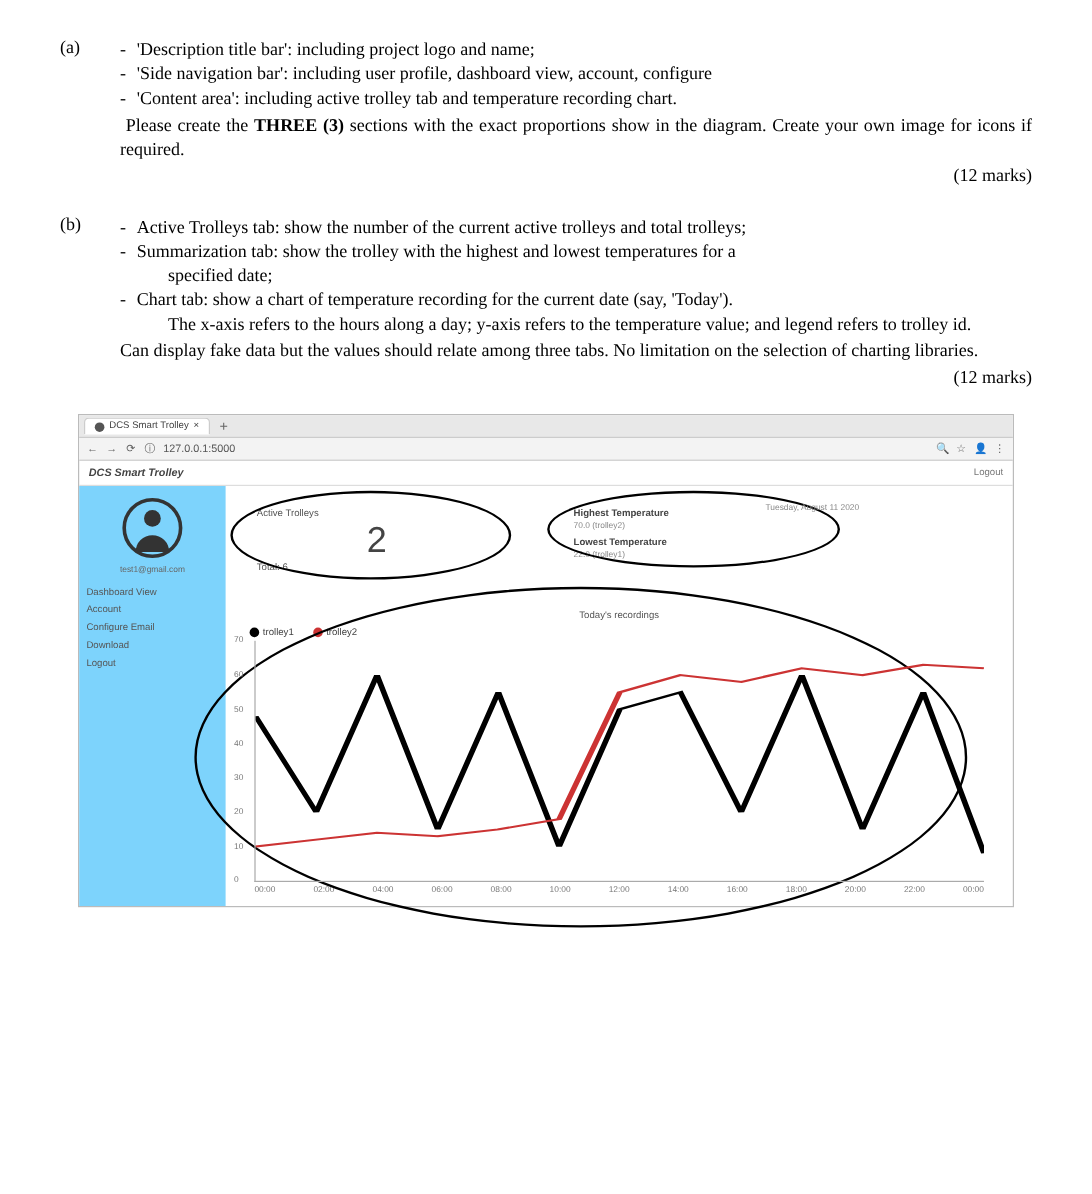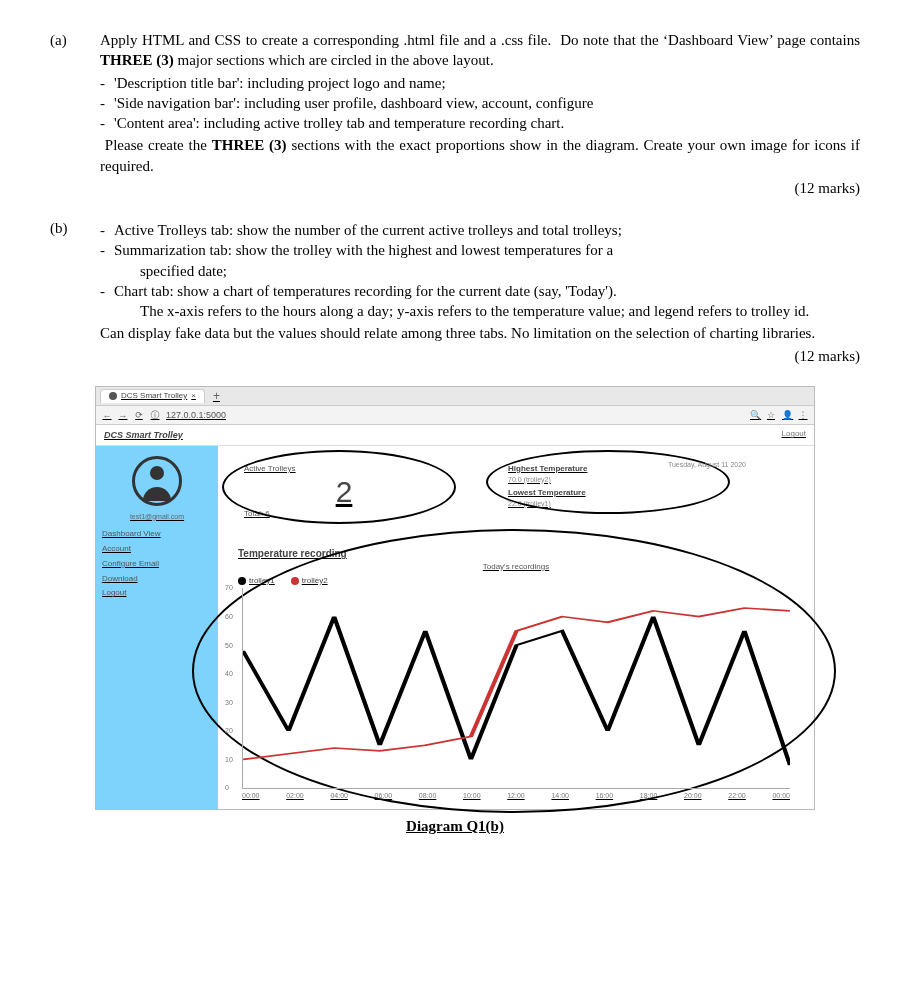--- a/index.html
+++ b/index.html
@@ -46,22 +46,21 @@
   .marks {
     text-align: right;
     margin-top: 2px;
   }
   .justify { text-align: justify; }
   .bold { font-weight: bold; }
 
   
   .shot-wrap {
     margin: 14px auto 4px auto;
-    width: 720px;
-    text-decoration: underline;
+    width: 780px;
   }
   .browser {
     border: 1px solid #bbb;
     background: #fff;
     font-family: Arial, sans-serif;
     font-size: 9px;
     color: #444;
   }
   .tabbar {
     display:flex;
@@ -220,23 +219,20 @@
     margin-top:6px;
   }
   .caption span { font-weight:bold; text-decoration:underline; }
 </style>
 </head>
 <body>
 
 <div class="q">
   <div class="q-label">(a)</div>
   <div class="q-body">
-    <p class="justify">
-      Apply HTML and CSS to create a corresponding .html file and a .css file.&nbsp; Do note that the ‘Dashboard View’ page contains <span class="bold">THREE (3)</span> major sections which are circled in the above layout.
-    </p>
     <div class="sublist">
       <div class="item">
           <div class="dash">-</div>
           <div class="txt">'Description title bar': including project logo and name;</div>
         </div>
       <div class="item">
           <div class="dash">-</div>
           <div class="txt">'Side navigation bar': including user profile, dashboard view, account, configure</div>
         </div>
       <div class="item">
@@ -259,21 +255,21 @@
           <div class="dash">-</div>
           <div class="txt">Active Trolleys tab: show the number of the current active trolleys and total trolleys;</div>
         </div>
       <div class="item">
           <div class="dash">-</div>
           <div class="txt">Summarization tab: show the trolley with the highest and lowest temperatures for a</div>
         </div>
       <div class="cont">specified date;</div>
       <div class="item">
           <div class="dash">-</div>
-          <div class="txt">Chart tab: show a chart of temperatures recording for the current date (say, 'Today').</div>
+          <div class="txt">Chart tab: show a chart of temperature recording for the current date (say, 'Today').</div>
         </div>
       <div class="cont">The x-axis refers to the hours along a day; y-axis refers to the temperature value; and legend refers to trolley id.</div>
     </div>
     <p class="justify">Can display fake data but the values should relate among three tabs. No limitation on the selection of charting libraries.</p>
     <div class="marks">(12 marks)</div>
   </div>
 </div>
 
 <div class="shot-wrap">
   <div class="browser">
@@ -324,21 +320,20 @@
             <div class="date">Tuesday, August 11 2020</div>
             <div class="line">Highest Temperature</div>
             <div class="sub">70.0 (trolley2)</div>
             <div class="line" style="margin-top:4px">Lowest Temperature</div>
             <div class="sub">22.0 (trolley1)</div>
           </div>
         </div>
 
         <div class="chartcard">
           <div class="ring ring3"></div>
-          <div class="ctitle">Temperature recording</div>
           <div class="csub">Today's recordings</div>
           <div class="legend">
             <span><span class="sw sw1"></span><span>trolley1</span></span>
             <span><span class="sw sw2"></span><span>trolley2</span></span>
           </div>
           <div class="chartbox">
             <span class="ylab" style="top:0%">70</span>
             <span class="ylab" style="top:14.3%">60</span>
             <span class="ylab" style="top:28.6%">50</span>
             <span class="ylab" style="top:42.9%">40</span>
@@ -363,14 +358,13 @@
               <span>16:00</span>
               <span>18:00</span>
               <span>20:00</span>
               <span>22:00</span>
               <span>00:00</span>
             </div>
         </div>
       </div>
     </div>
   </div>
-  <div class="caption"><span>Diagram Q1(b)</span></div>
 </div>
 
 </body></html>

